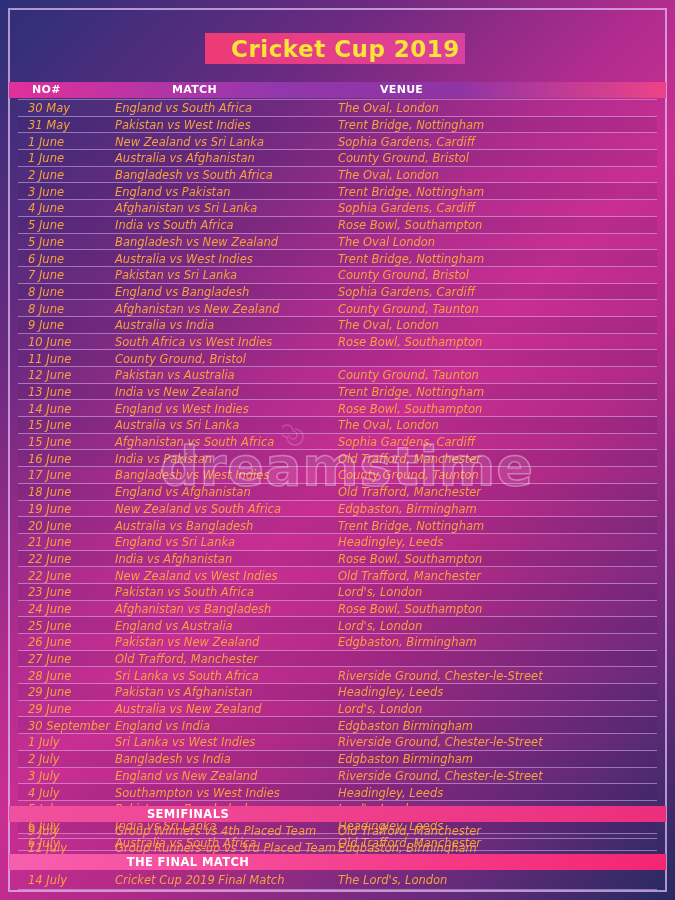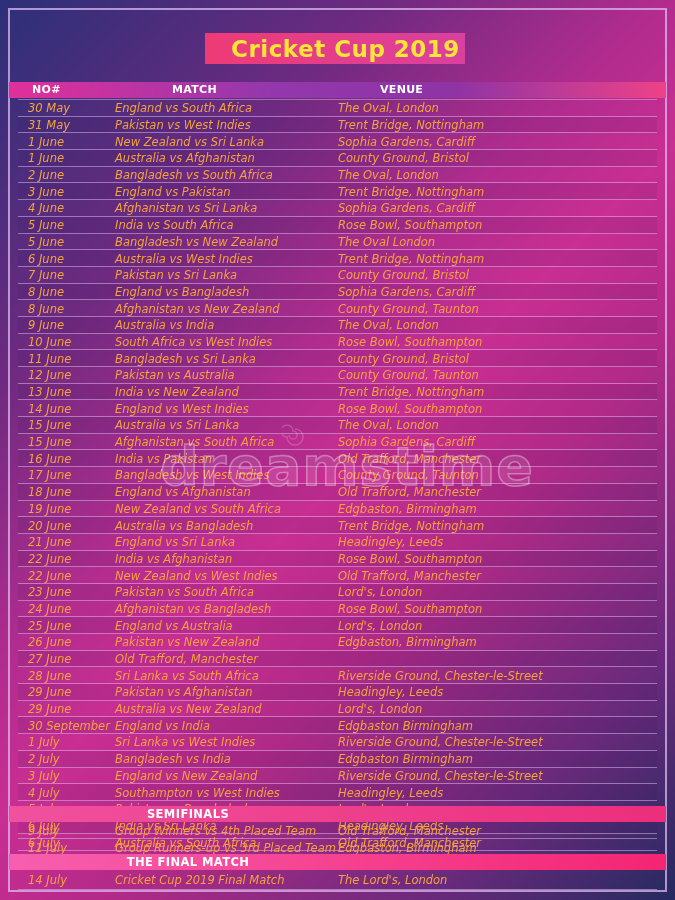--- a/index.html
+++ b/index.html
@@ -126,21 +126,20 @@
       <span class="c-match">Australia vs India</span>
       <span class="c-venue">The Oval, London</span>
     </div>
     <div class="row">
       <span class="c-no">10 June</span>
       <span class="c-match">South Africa vs West Indies</span>
       <span class="c-venue">Rose Bowl, Southampton</span>
     </div>
     <div class="row">
       <span class="c-no">11 June</span>
-      <span class="c-match">Bangladesh vs Sri Lanka</span>
       <span class="c-venue">County Ground, Bristol</span>
     </div>
     <div class="row">
       <span class="c-no">12 June</span>
       <span class="c-match">Pakistan vs Australia</span>
       <span class="c-venue">County Ground, Taunton</span>
     </div>
     <div class="row">
       <span class="c-no">13 June</span>
       <span class="c-match">India vs New Zealand</span>

